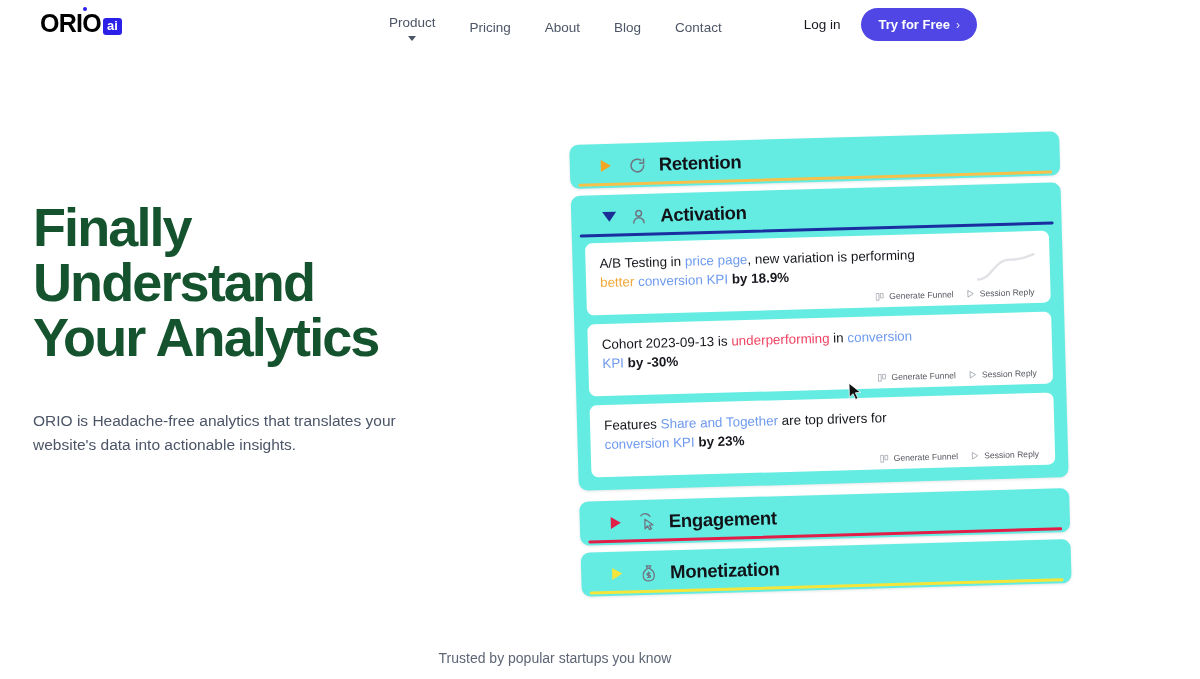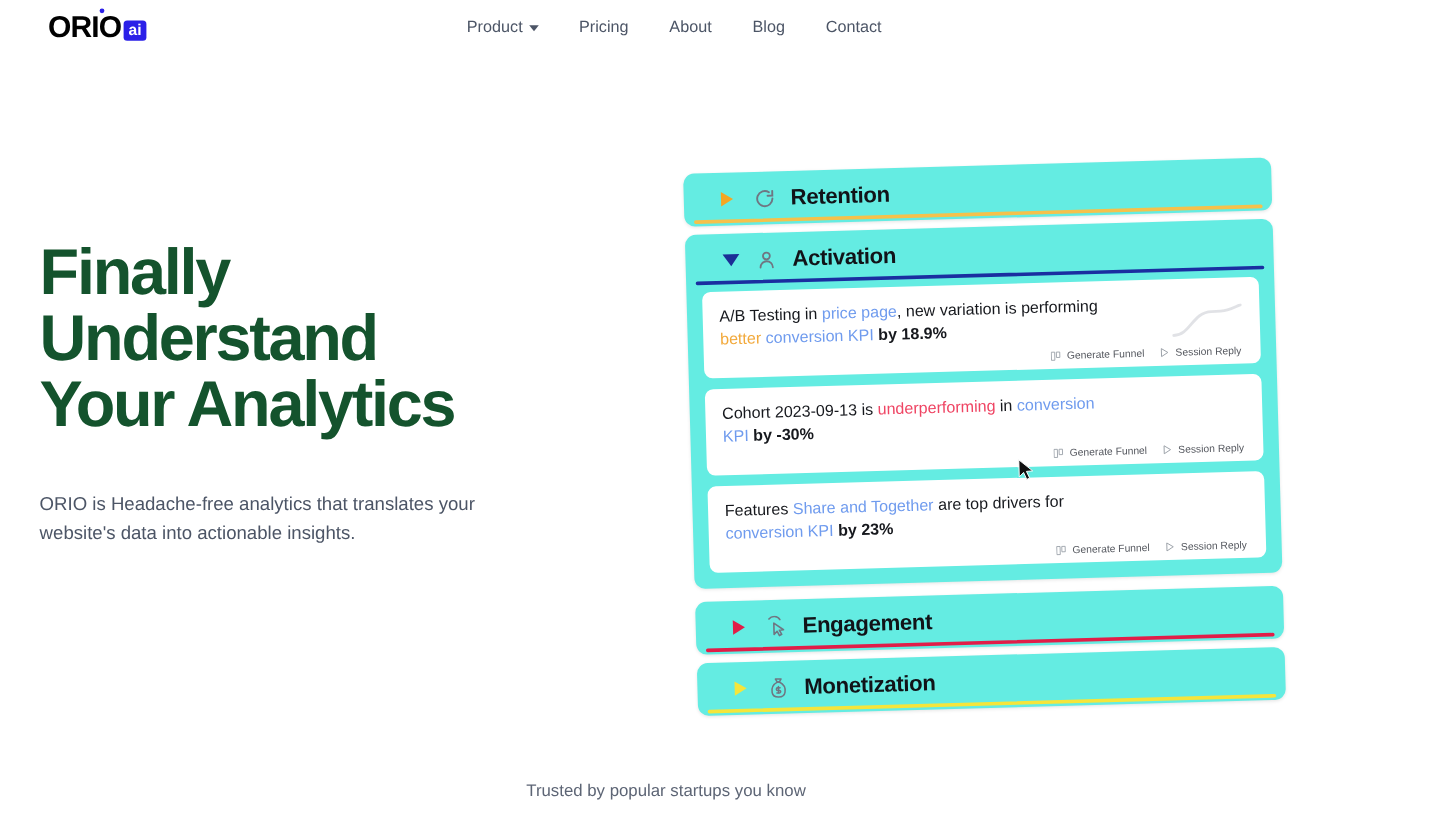--- a/index.html
+++ b/index.html
@@ -39,21 +39,21 @@
   }
 
   .nav-links {
     position: absolute; left: 377px; top: 15px;
     display: flex; gap: 0px; align-items: center;
   }
   .nav-link {
     font-size: 13.5px; color: #4c5566;
     padding: 0 0; margin-right: 34px;
     display: flex; align-items: center; gap: 5px;
-    cursor: pointer; white-space: nowrap;
+    cursor: pointer; white-space: nowrap; flex-direction: column;
   }
   .nav-link:last-child { margin-right: 0; }
   .caret-dn {
     width: 0; height: 0; border-left: 4px solid transparent;
     border-right: 4px solid transparent; border-top: 5px solid #4c5566;
     position: relative; top: 1px;
   }
 
   .nav-right {
     position: absolute; right: 27px; top: 8px;
@@ -186,20 +186,27 @@
       <span>About</span>
     </div>
     <div class="nav-link">
       <span>Blog</span>
     </div>
     <div class="nav-link">
       <span>Contact</span>
     </div>
   </div>
 
+  <div class="nav-right">
+    <span class="login-link">Log in</span>
+    <button class="btn-try">
+      <span>Try for Free</span>
+      <span class="chev">›</span>
+    </button>
+  </div>
 </div>
 
 <div class="hero-left">
   <h1 class="headline">
     <span>Finally</span><br>
     <span>Understand</span><br>
     <span>Your Analytics</span>
   </h1>
   <p class="subhead">ORIO is Headache-free analytics that translates your website's data into actionable insights.</p>
   <div class="cta-row">

